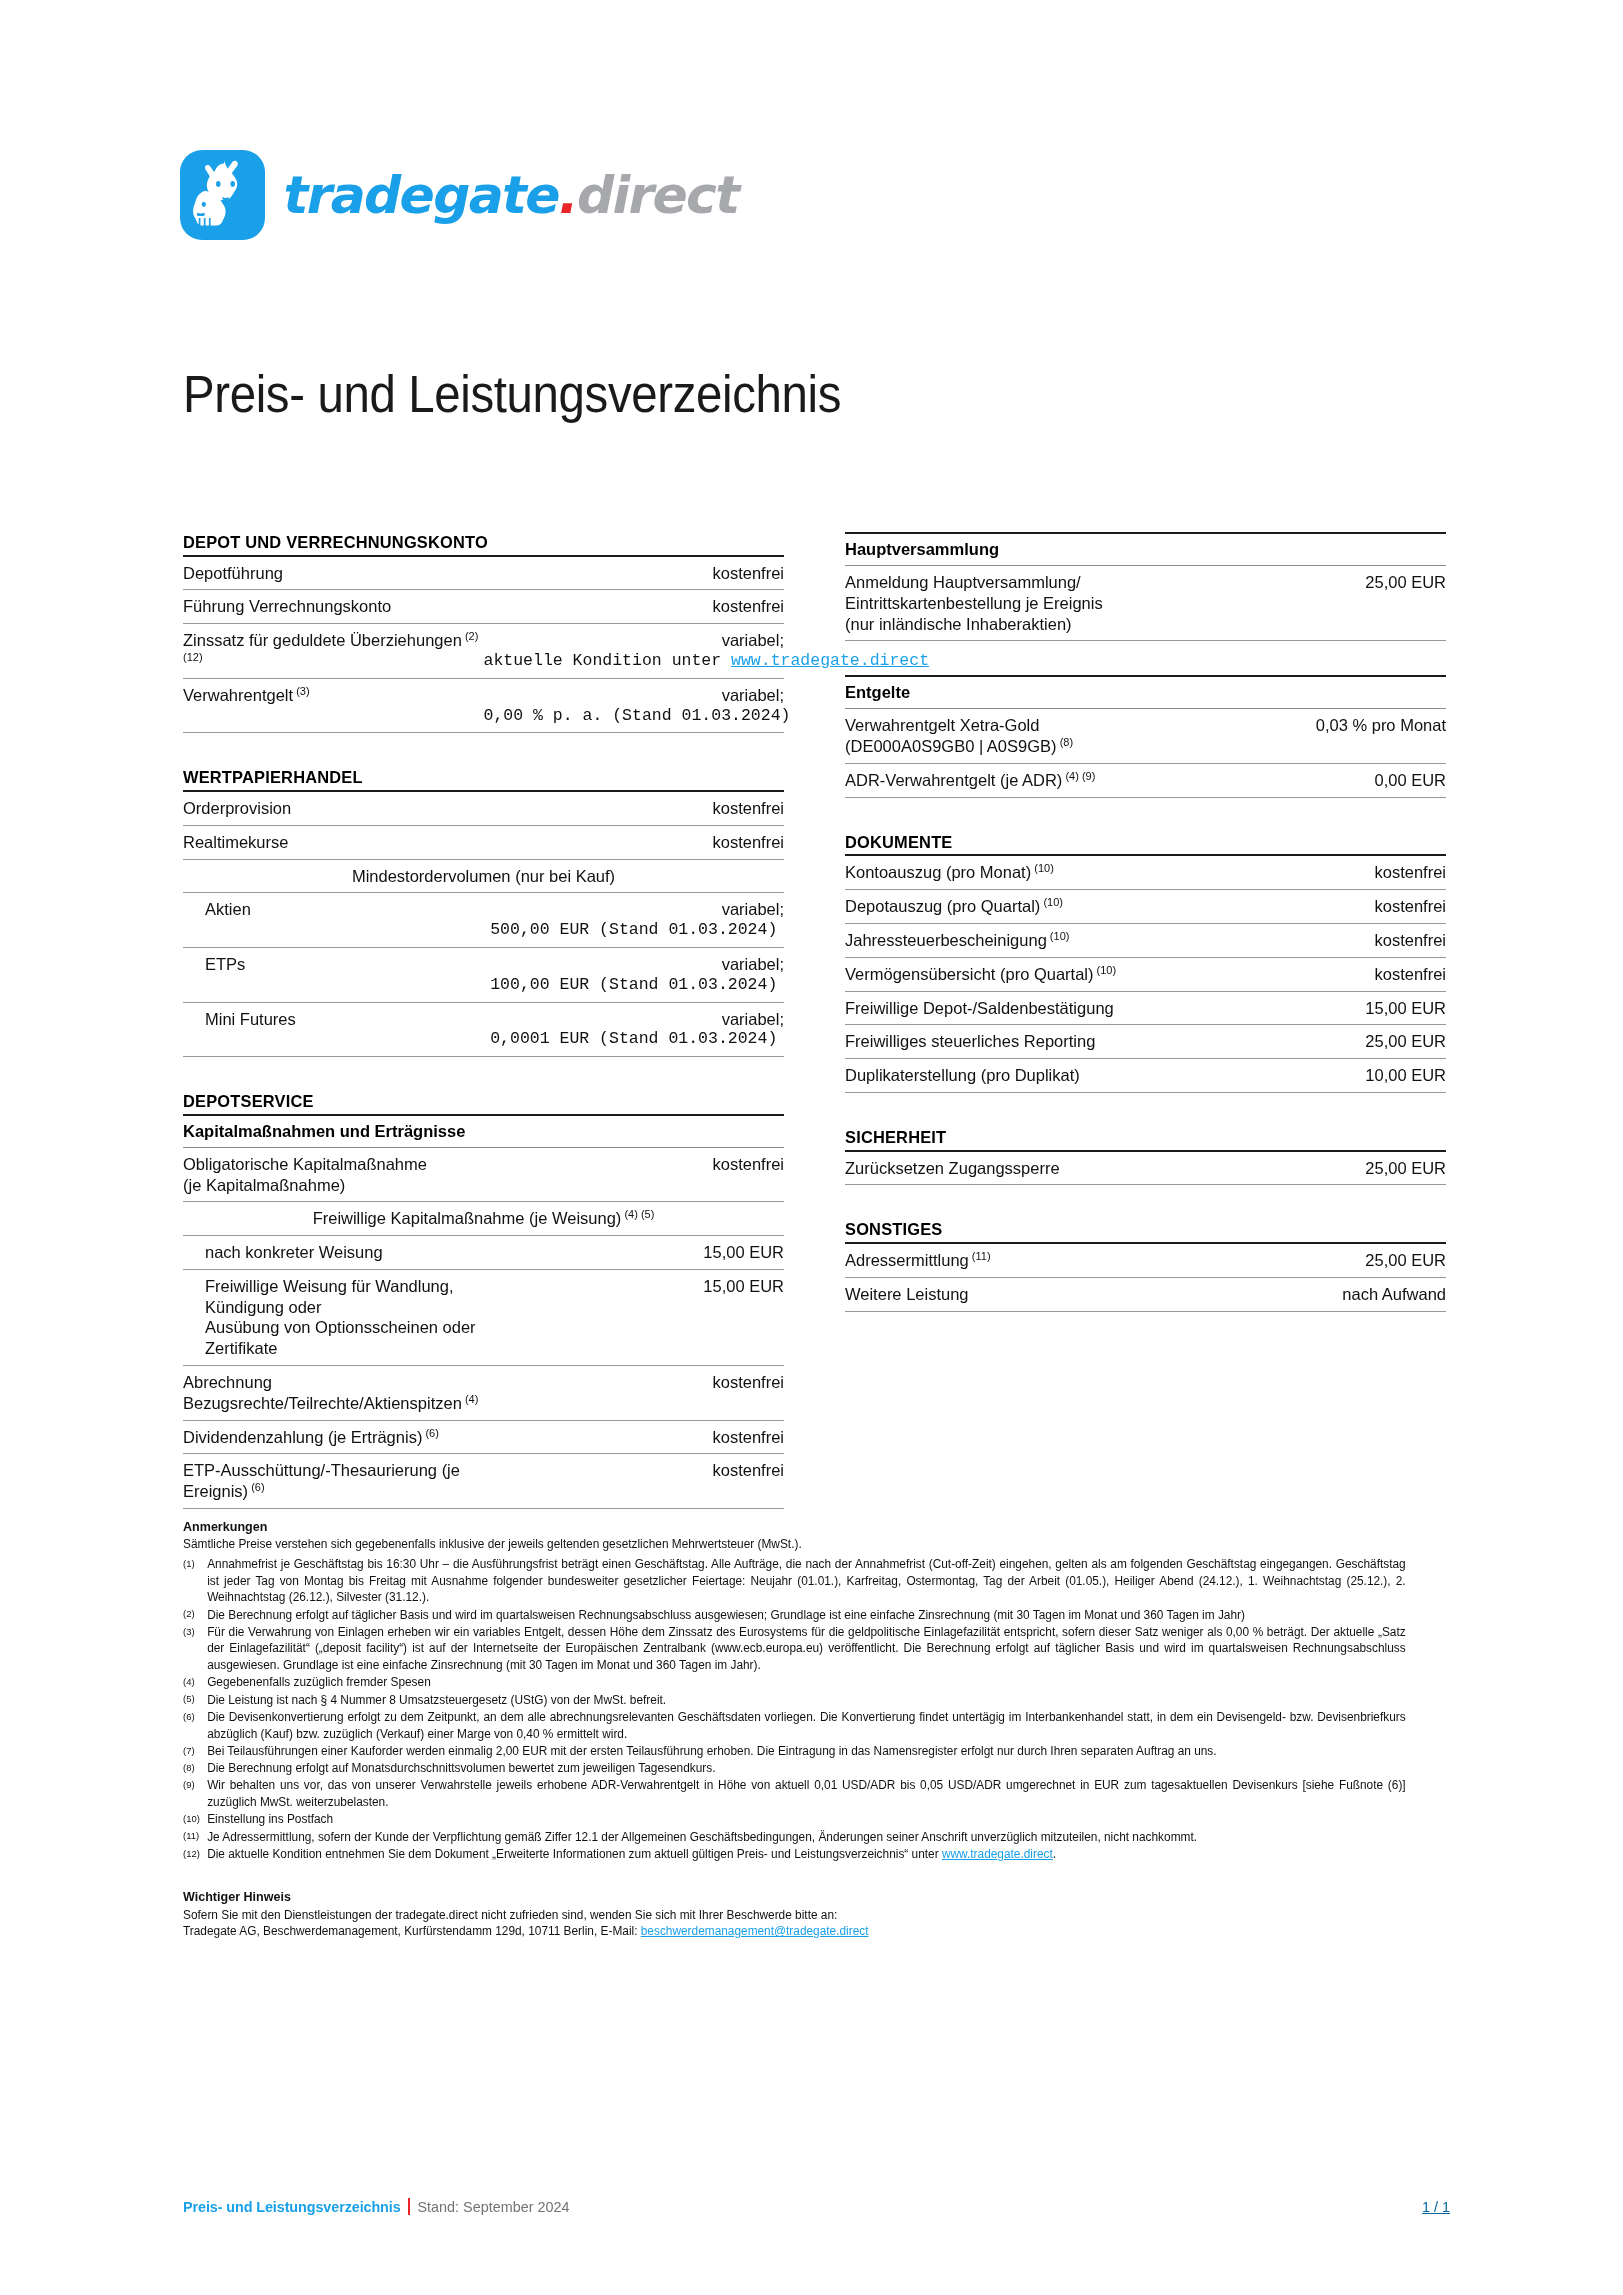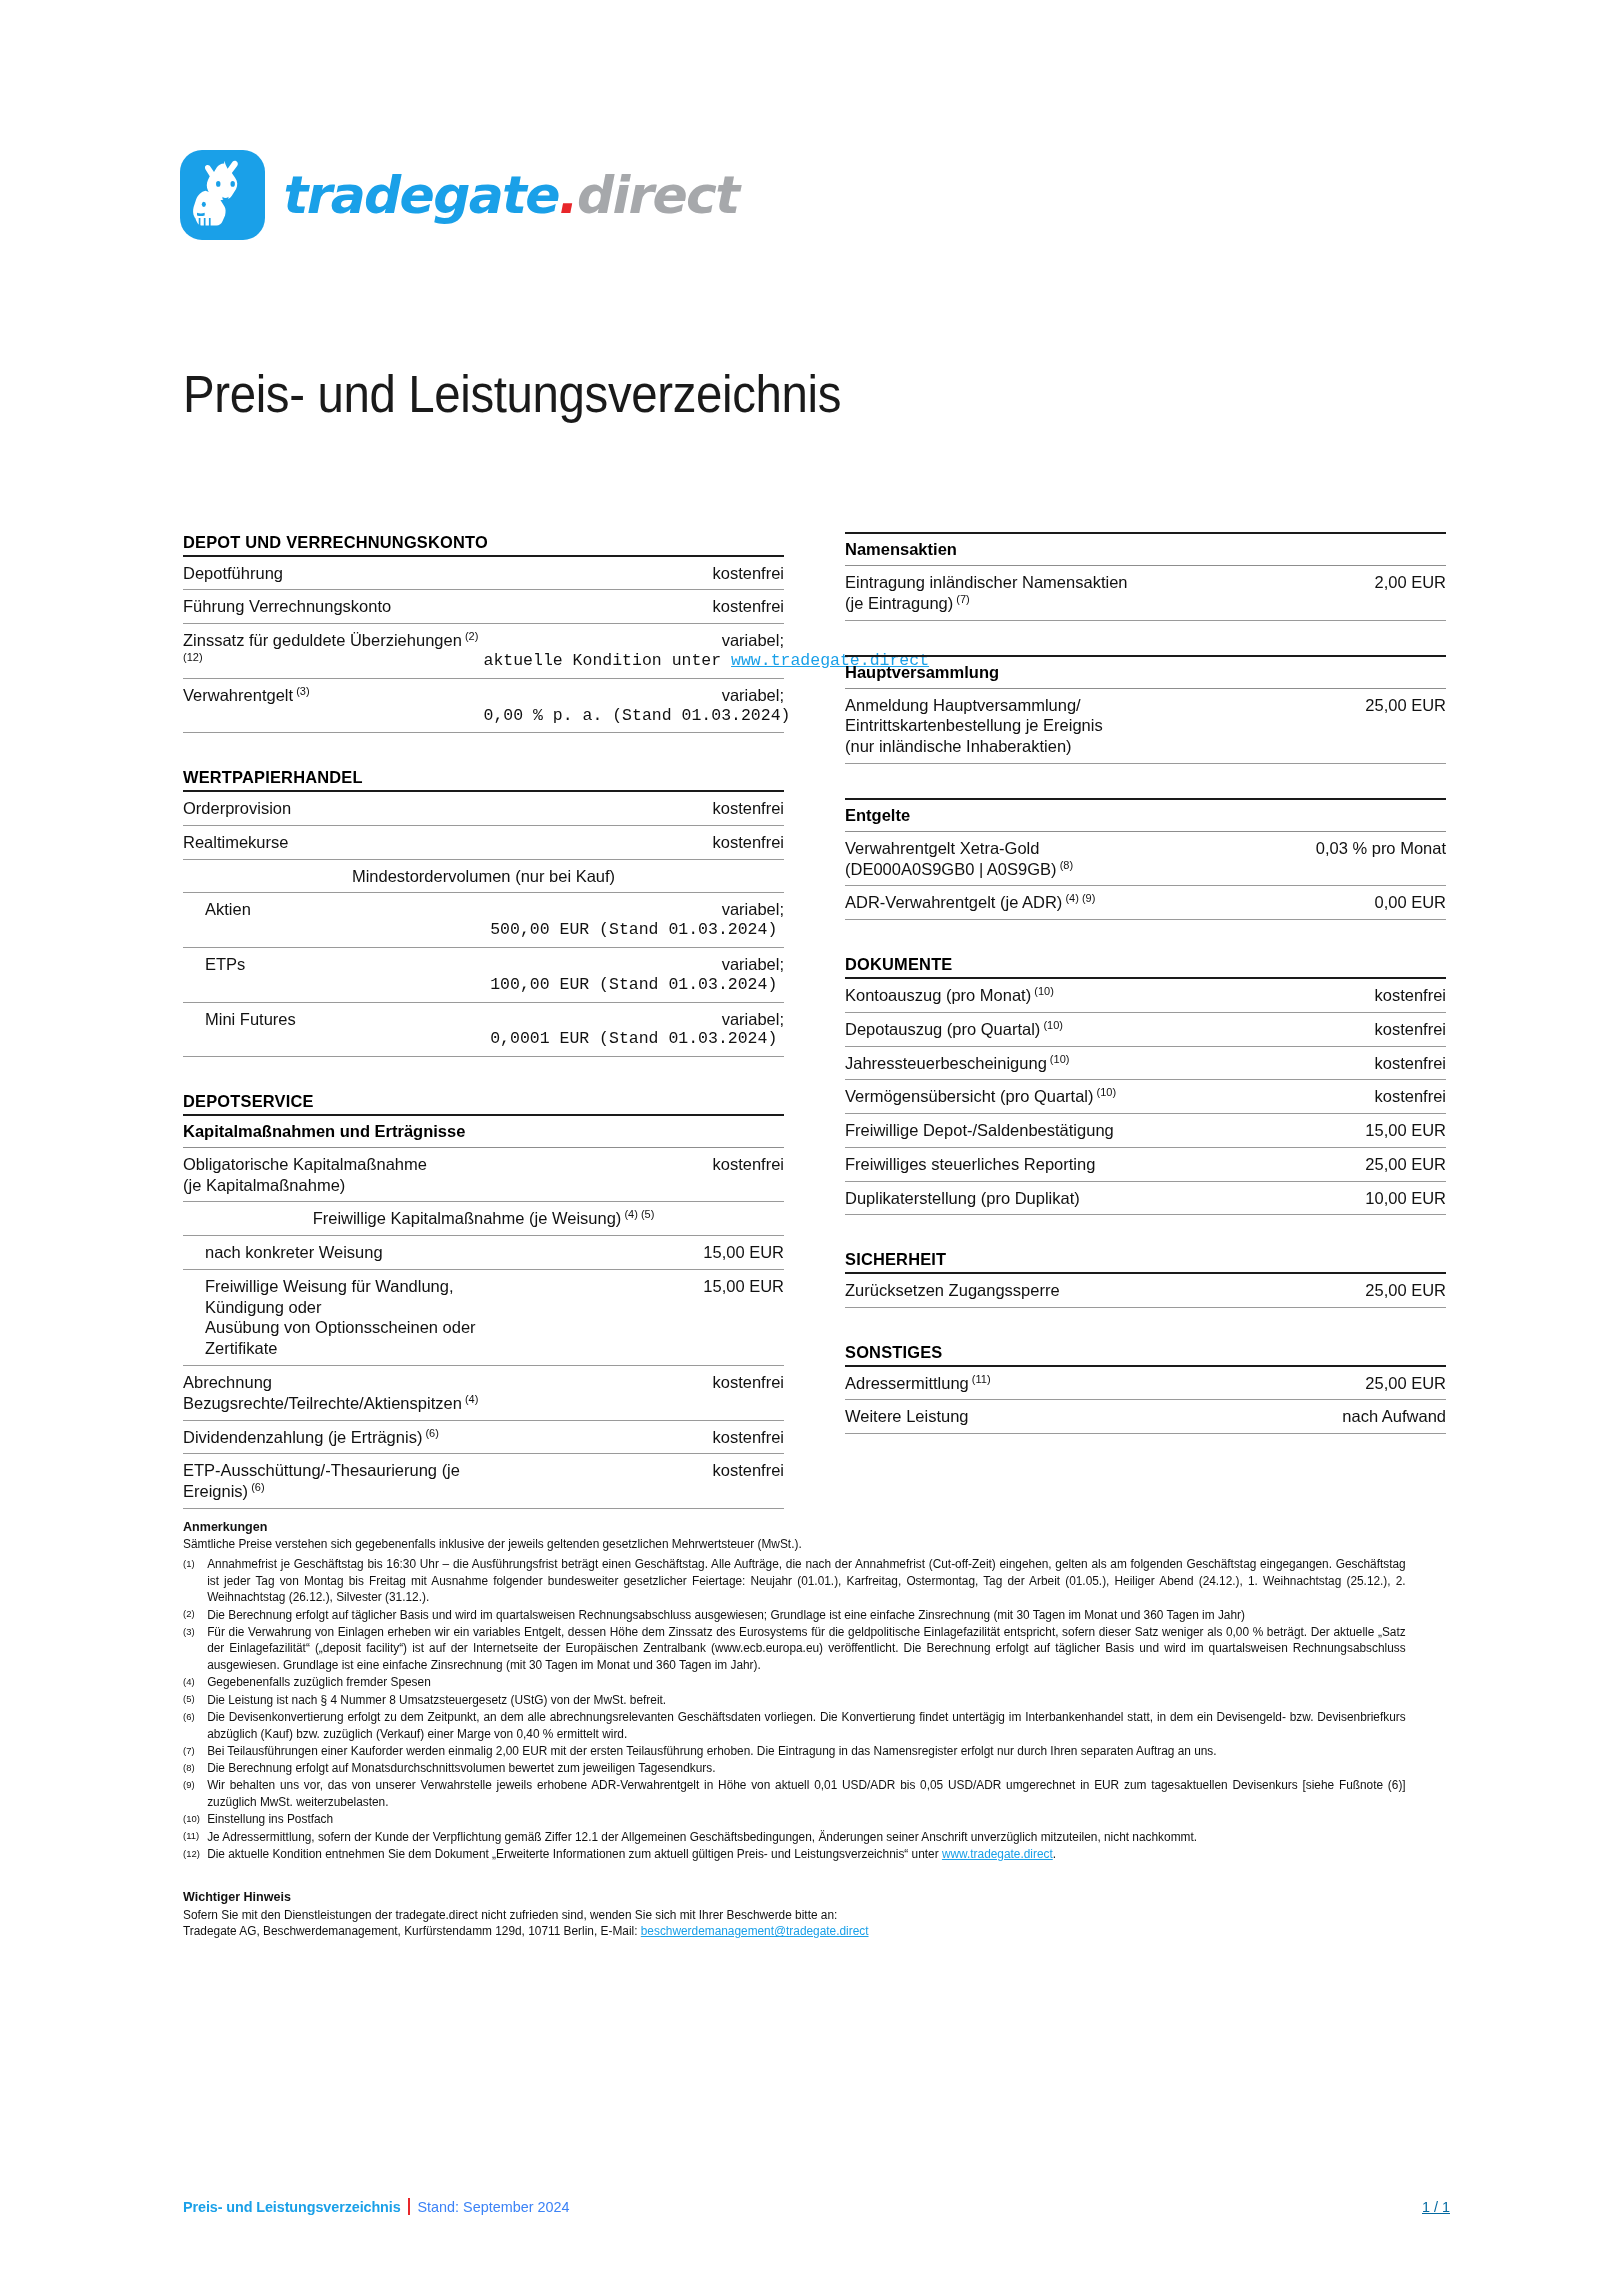--- a/index.html
+++ b/index.html
@@ -184,21 +184,21 @@
     font-weight:700;
     letter-spacing:-0.1px;
   }
   .footer .f-bar{
     width:1.7px;
     height:17px;
     background:#e8262a;
     margin:0 7.6px;
     flex:none;
   }
-  .footer .f-date{color:#3b82f6;}
+  .footer .f-date{color:#737373;}
   .footer .f-page{
     margin-left:auto;
     color:#0369a1;
     text-decoration:underline;
   }
 </style>
 </head>
 <body>
 
 <div class="page">
@@ -348,33 +348,20 @@
                 <td class="value">
                   <span class="valwrap">kostenfrei</span>
                 </td>
               </tr>
             </tbody>
           </table>
         </div>
       </div>
     <div class="col" id="col-right">
         <div class="sec">
-          <h3 class="sub-title topline">Namensaktien</h3>
-          <table class="price">
-            <tbody>
-              <tr>
-                <td class="label"><span>Eintragung inländischer Namensaktien</span><br><span>(je Eintragung)</span><span class="sub"> (7)</span></td>
-                <td class="value">
-                  <span class="valwrap">2,00 EUR</span>
-                </td>
-              </tr>
-            </tbody>
-          </table>
-        </div>
-        <div class="sec">
           <h3 class="sub-title topline">Hauptversammlung</h3>
           <table class="price">
             <tbody>
               <tr>
                 <td class="label"><span>Anmeldung Hauptversammlung/</span><br><span>Eintrittskartenbestellung je Ereignis</span><br><span>(nur inländische Inhaberaktien)</span></td>
                 <td class="value">
                   <span class="valwrap">25,00 EUR</span>
                 </td>
               </tr>
             </tbody>

